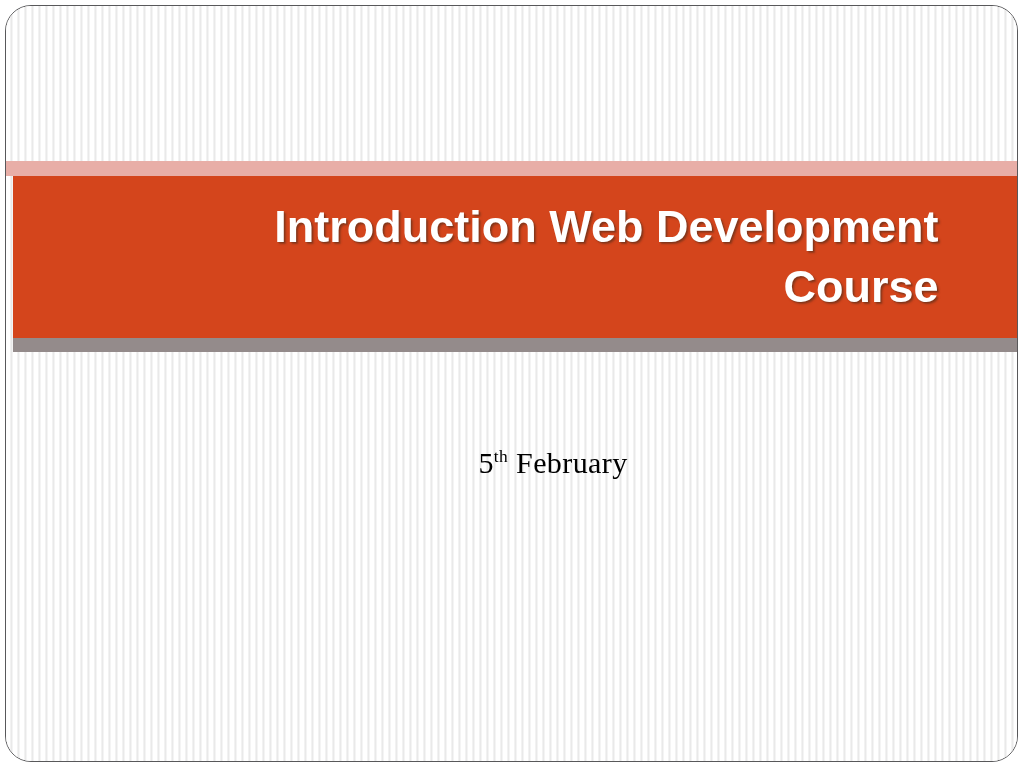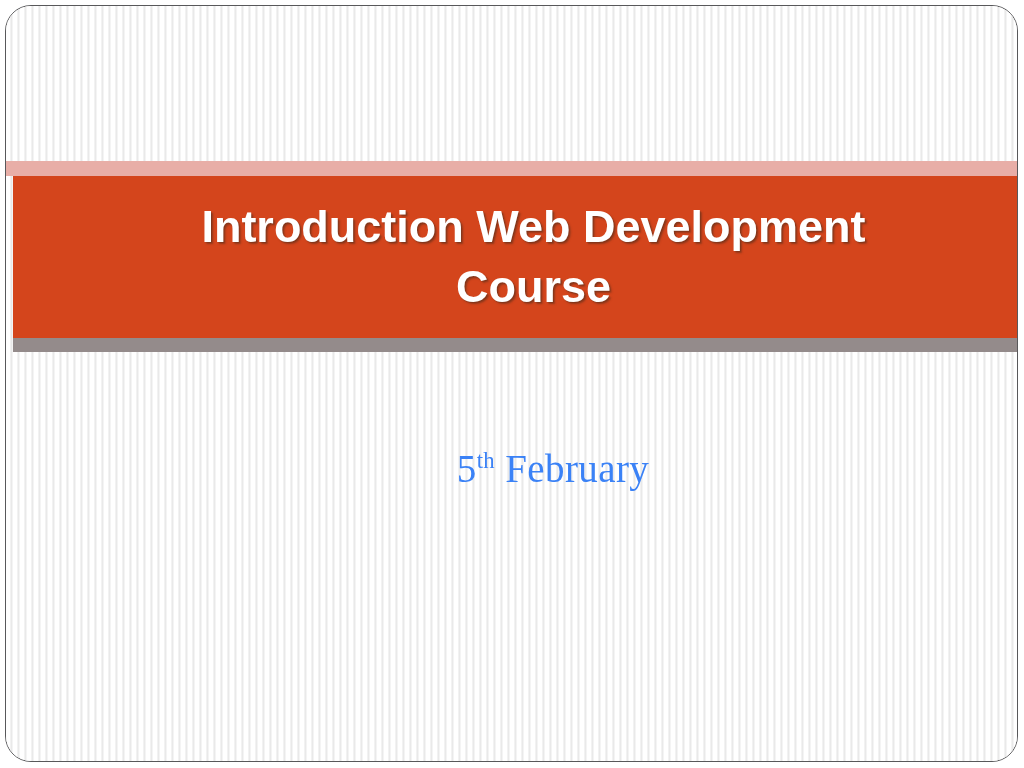--- a/index.html
+++ b/index.html
@@ -89,21 +89,21 @@
     height: 14px;
     background: #948b8b;
   }
 
   .title-text {
     font-family: "Liberation Sans", sans-serif;
     font-weight: bold;
     font-size: 45px;
     line-height: 1.33;
     color: #ffffff;
-    text-align: center;
+    text-align: right;
     width: 840px;
     margin: 9px auto;
     letter-spacing: 0px;
     text-shadow:
       2px 2px 2px rgba(90, 45, 25, 0.55),
       1px 1px 0px rgba(120, 60, 35, 0.35);
     padding-left: 30px;
     box-sizing: border-box;
   }
 
@@ -112,22 +112,22 @@
     position: absolute;
     left: 0;
     top: 440px;
     width: 1018px;
     text-align: center;
   }
 
   .subtitle-text {
     display: inline-block;
     font-family: "Liberation Serif", serif;
-    font-size: 39px;
-    color: #3b82f6;
+    font-size: 30px;
+    color: #000000;
     letter-spacing: 0.4px;
     padding-left: 76px;
     text-align: right;
   }
 
   .subtitle-text sup {
     font-size: 0.58em;
     vertical-align: super;
     line-height: 0;
   }

